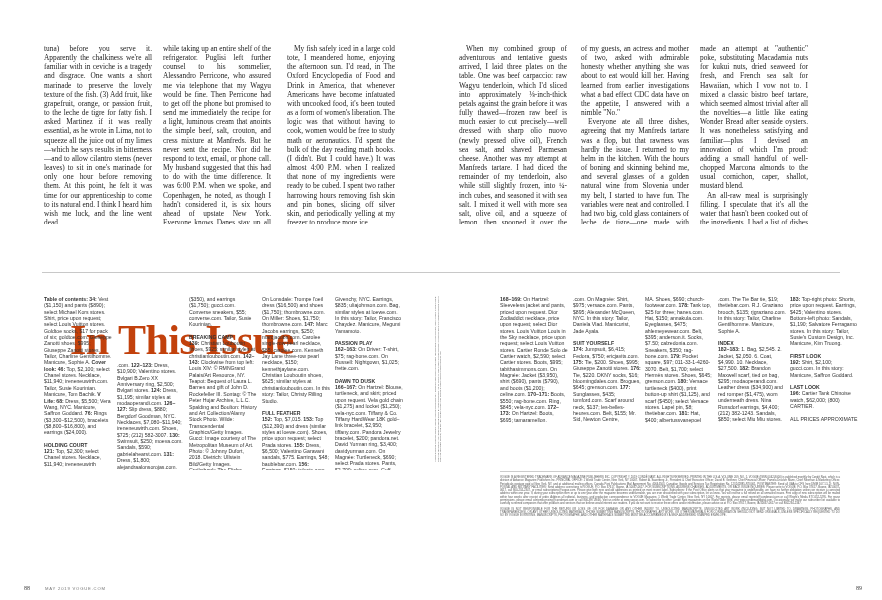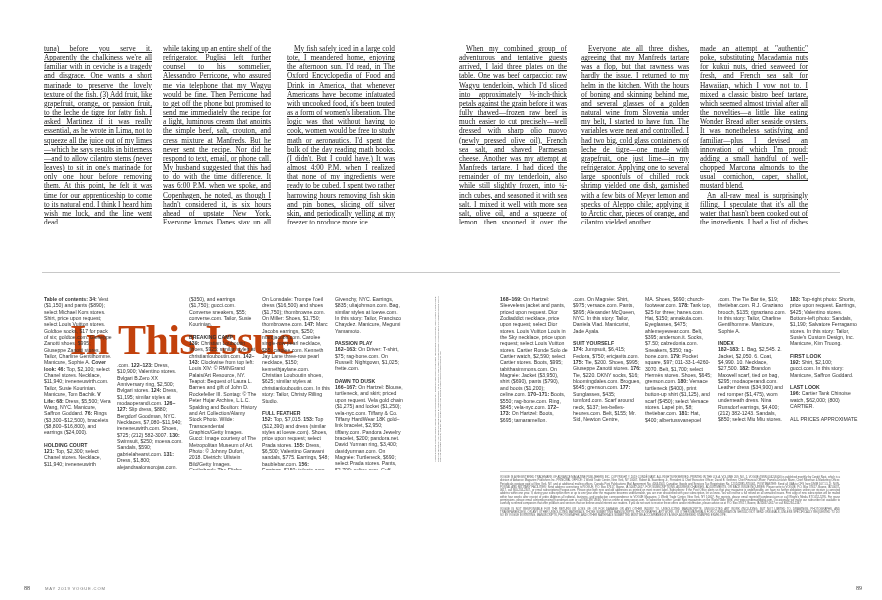--- a/index.html
+++ b/index.html
@@ -1,20 +1,20 @@
 <!DOCTYPE html>
 <html><head>
 <meta charset="utf-8">
 <style>
   html,body{margin:0;padding:0;background:#fff;}
   body{width:882px;height:600px;position:relative;overflow:hidden;color:#222;}
   .serif{font-family:"Liberation Serif","DejaVu Serif",serif;}
   .sans{font-family:"Liberation Sans","DejaVu Sans",sans-serif;}
   .col{position:absolute;font-size:7.35px;line-height:9.15px;text-align:justify;}
-  .col p{margin:0;text-indent:0;text-decoration:underline;}
+  .col p{margin:0;text-indent:0;}
   .col p.ind{text-indent:7px;}
   .top-col{top:44px;width:108px;height:180px;overflow:hidden;}
   .rule{position:absolute;left:42px;right:42px;top:272px;height:1px;background:#c8c8c8;}
   .title{position:absolute;left:26px;top:289px;font-size:42px;line-height:46px;color:#c2410c;letter-spacing:-0.5px;margin-left:44px;}
   .credit{position:absolute;font-size:5.15px;line-height:6.35px;color:#333;text-align:left;overflow:hidden;}
   .credit p{margin:0 0 6px 0;}
   .credit .h{font-weight:bold;display:block;}
   .credit b{font-weight:bold;}
   .vert{position:absolute;left:434px;top:292px;width:10px;height:170px;overflow:hidden;}
   .vert-inner{position:absolute;left:0;top:170px;width:170px;transform-origin:0 0;transform:rotate(-90deg);font-size:2.3px;line-height:2.5px;color:#666;}
@@ -34,20 +34,21 @@
     <div class="col top-col serif" style="left: 163px;">
       <p>while taking up an entire shelf of the refrigerator. Puglisi left further counsel to his sommelier, Alessandro Perricone, who assured me via telephone that my Wagyu would be fine. Then Perricone had to get off the phone but promised to send me immediately the recipe for a light, luminous cream that anoints the simple beef, salt, crouton, and cress mixture at Manfreds. But he never sent the recipe. Nor did he respond to text, email, or phone call. My husband suggested that this had to do with the time difference. It was 6:00 P.M. when we spoke, and Copenhagen, he noted, as though I hadn't considered it, is six hours ahead of upstate New York. Everyone knows Danes stay up all night. After asking my husband whose side he was on, I dug up an article loosely describing the method behind Manfreds tartare and cream to use as my guide.</p>
     </div>
     <div class="col top-col serif" style="left: 287px;">
       <p class="ind">My fish safely iced in a large cold tote, I meandered home, enjoying the afternoon sun. I'd read, in The Oxford Encyclopedia of Food and Drink in America, that whenever Americans have become infatuated with uncooked food, it's been touted as a form of women's liberation. The logic was that without having to cook, women would be free to study math or aeronautics. I'd spent the bulk of the day reading math books. (I didn't. But I could have.) It was almost 4:00 P.M. when I realized that none of my ingredients were ready to be cubed. I spent two rather harrowing hours removing fish skin and pin bones, slicing off silver skin, and periodically yelling at my freezer to produce more ice.</p>
     </div>
     <div class="col top-col serif" style="left: 459px;">
       <p class="ind">When my combined group of adventurous and tentative guests arrived, I laid three plates on the table. One was beef carpaccio: raw Wagyu tenderloin, which I'd sliced into approximately ⅛-inch-thick petals against the grain before it was fully thawed—frozen raw beef is much easier to cut precisely—well dressed with sharp olio nuovo (newly pressed olive oil), French sea salt, and shaved Parmesan cheese. Another was my attempt at Manfreds tartare. I had diced the remainder of my tenderloin, also while still slightly frozen, into ¼-inch cubes, and seasoned it with sea salt. I mixed it well with more sea salt, olive oil, and a squeeze of lemon, then spooned it over the cream and dotted the top with rye croutons and pea shoots. The third was a 30-second-marinated salmon ceviche, with sliced avocado, on corn tostadas.</p>
     </div>
     <div class="col top-col serif" style="left: 581px;">
+      <p>of my guests, an actress and mother of two, asked with admirable honesty whether anything she was about to eat would kill her. Having learned from earlier investigations what a bad effect CDC data have on the appetite, I answered with a nimble "No."</p>
       <p class="ind">Everyone ate all three dishes, agreeing that my Manfreds tartare was a flop, but that rawness was hardly the issue. I returned to my helm in the kitchen. With the hours of boning and skinning behind me, and several glasses of a golden natural wine from Slovenia under my belt, I started to have fun. The variables were neat and controlled. I had two big, cold glass containers of leche de tigre—one made with grapefruit, one just lime—in my refrigerator. Applying one to several large spoonfuls of chilled rock shrimp yielded one dish, garnished with a few bits of Meyer lemon and specks of Aleppo chile; applying it to Arctic char, pieces of orange, and cilantro yielded another.</p>
     </div>
     <div class="col top-col serif" style="left: 700px;">
       <p>made an attempt at "authentic" poke, substituting Macadamia nuts for kukui nuts, dried seaweed for fresh, and French sea salt for Hawaiian, which I vow not to. I mixed a classic bistro beef tartare, which seemed almost trivial after all the novelties—a little like eating Wonder Bread after seaside oysters. It was nonetheless satisfying and familiar—plus I devised an innovation of which I'm proud: adding a small handful of well-chopped Marcona almonds to the usual cornichon, caper, shallot, mustard blend.</p>
       <p class="ind">An all-raw meal is surprisingly filling. I speculate that it's all the water that hasn't been cooked out of the ingredients. I had a list of dishes I'd planned to make still sitting on my counter when we decided, unanimously, that we'd eaten enough—and pounds of fish that I poached in olive oil the next day for a kind of homemade confit. Eating raw fish and meat may carry the occasional risk. All eating does. But as I know other people have said, not eating seems much riskier. </p>
     </div>
   </div>
 
 <div class="rule"></div>
 

